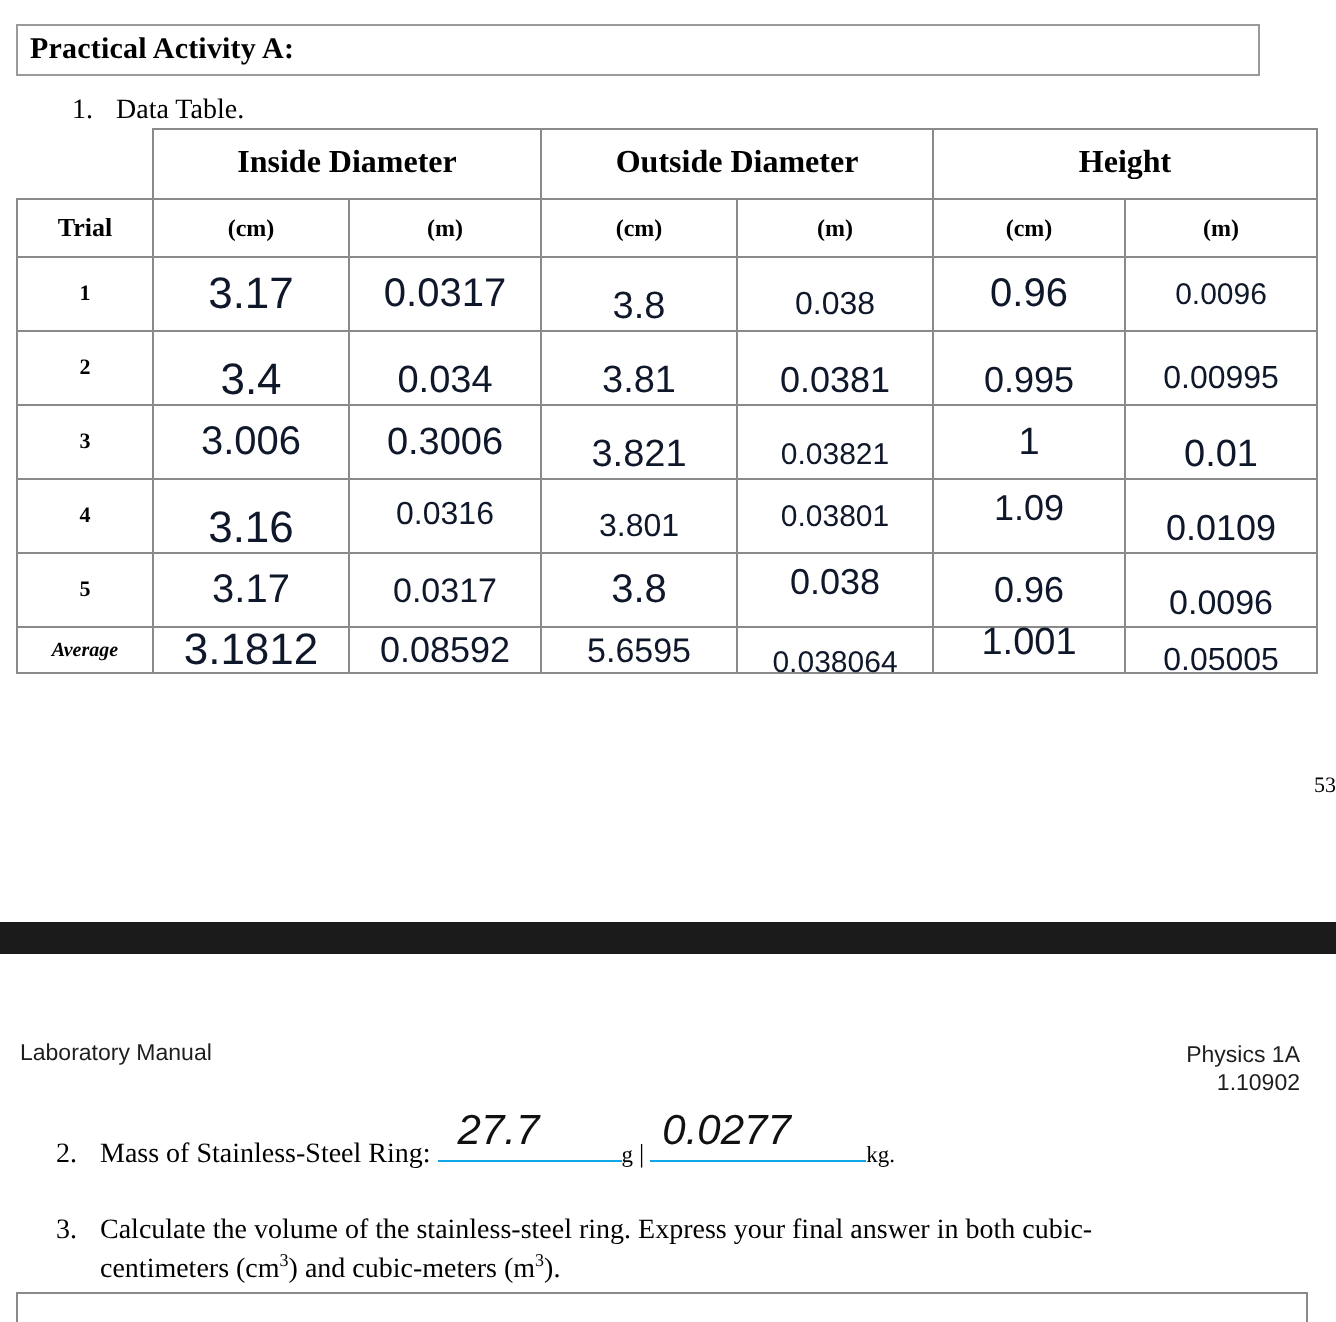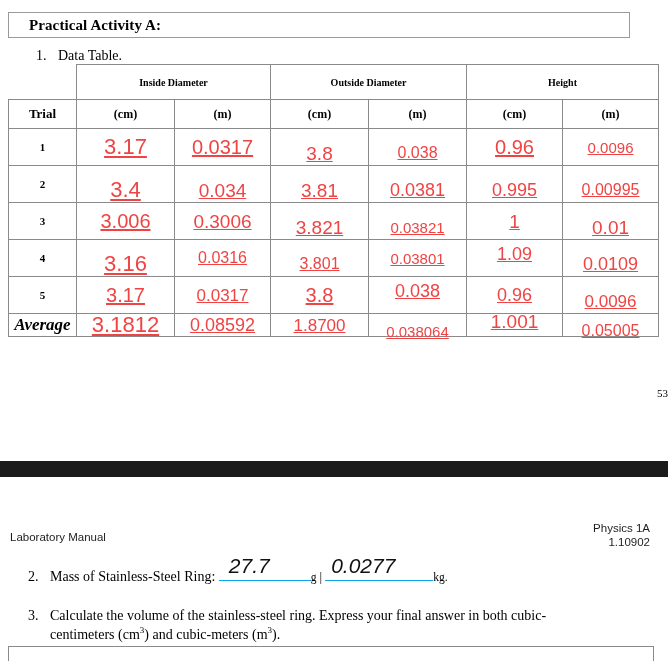--- a/index.html
+++ b/index.html
@@ -12,21 +12,21 @@
     overflow:hidden;
   }
   .page{position:relative;width:668px;height:661px;}
 
   
   .title-box{
     position:absolute;left:8px;top:12px;width:622px;height:26px;
     border:1px solid #9a9a9a;
     box-sizing:border-box;
     display:flex;align-items:center;
-    padding-left:20px;
+    padding-left:6px;
     background:#fff;
   }
   .title-strong{font-weight:bold;font-size:15px;letter-spacing:.1px;}
   .title-ital{font-style:italic;font-size:15px;margin-left:5px;}
 
   
   .item1{
     position:absolute;left:36px;top:48px;
     font-size:14px;
   }
@@ -40,47 +40,46 @@
     table-layout:fixed;
   }
   table.data td,table.data th{
     border:1px solid #8a8a8a;
     padding:0;
     vertical-align:middle;
     text-align:center;
   }
   th.grp{
     height:34px;
-    font-weight:bold;font-size:10px;
+    font-weight:bold;font-size:16px;
     font-family:"Liberation Serif", serif;
   }
   th.blank{border:none !important;}
   th.unit{
     height:28px;
     font-weight:bold;font-size:12px;
   }
   th.trial-h{
     height:28px;font-weight:bold;font-size:13px;
   }
   td.trial-n{
     font-weight:bold;font-size:11px;
     vertical-align:top;
     padding-top:1px;
     height:36px;
   }
   td.avg-l{
-    font-weight:bold;font-style:italic;font-size:17px;
+    font-weight:bold;font-style:italic;font-size:10px;
     vertical-align:middle;
   }
   td.val{
     font-family:"Liberation Sans", sans-serif;
-    color:#ef4444;
+    color:#0f172a;
     vertical-align:middle;
     line-height:1;
-    text-decoration:underline;
   }
   
   .s22{font-size:22px;}
   .s20{font-size:20px;}
   .s19{font-size:19px;}
   .s18{font-size:18px;}
   .s17{font-size:17px;}
   .s16{font-size:16px;}
   .s15{font-size:15px;}
   .down{position:relative;top:6px;}
@@ -95,21 +94,21 @@
   
   .sep{
     position:absolute;left:0;top:461px;width:668px;height:16px;
     background:#1b1b1b;
   }
 
   
   .run-left{
     position:absolute;left:10px;top:521px;
     font-family:"Liberation Sans", sans-serif;
-    font-size:11.5px;color:#1d1d1d;margin-top:10px;
+    font-size:11.5px;color:#1d1d1d;
   }
   .run-right{
     position:absolute;right:18px;top:521px;
     font-family:"Liberation Sans", sans-serif;
     font-size:11.5px;color:#1d1d1d;
     text-align:right;line-height:1.25;
   }
 
   
   .item2{
@@ -235,21 +234,21 @@
         <td class="val s17">0.0317</td>
         <td class="val s20">3.8</td>
         <td class="val s18 up">0.038</td>
         <td class="val s18">0.96</td>
         <td class="val s17 down">0.0096</td>
       </tr>
       <tr>
         <td class="avg-l">Average</td>
         <td class="val s22">3.1812</td>
         <td class="val s18">0.08592</td>
-        <td class="val s17">1.8700</td>
+        <td class="val s17">5.6595</td>
         <td class="val s15 down">0.038064</td>
         <td class="val s19 up">1.001</td>
         <td class="val s16 down">0.05005</td>
       </tr>
     </tbody>
   </table>
 
   <div class="pageno">53</div>
 
   <div class="sep"></div>

